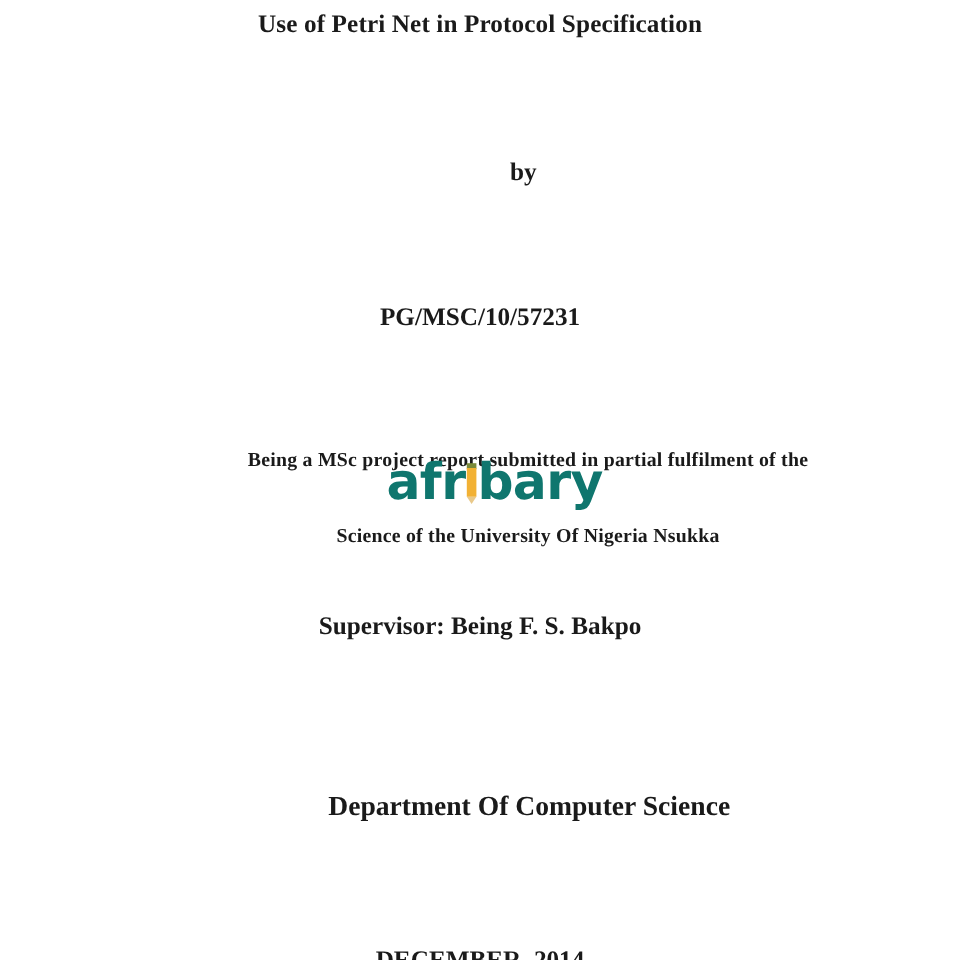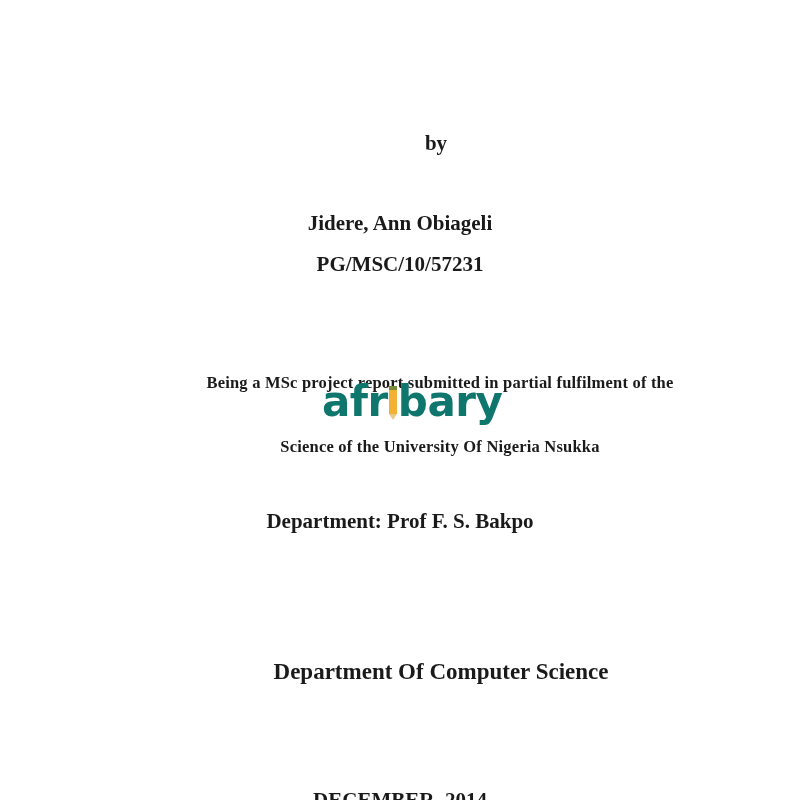--- a/index.html
+++ b/index.html
@@ -81,28 +81,28 @@
       width: 0; height: 0;
       border-left: 4px solid transparent;
       border-right: 4px solid transparent;
       border-top: 6px solid #e9c98a;
     }
   </style>
 </head>
 <body>
 
 <div class="page">
+  <div class="line title">Use of Petri Net in Protocol Specification</div>
   <div class="line by">by</div>
-  <div class="line author">Jidere, Ann Obiageli</div>
   <div class="line regno">PG/MSC/10/57231</div>
 
   <div class="line desc desc1">Being a MSc project report submitted in partial fulfilment of the</div>
   <div class="line desc desc3">Science of the University Of Nigeria Nsukka</div>
 
-  <div class="line supervisor">Department: Prof F. S. Bakpo</div>
+  <div class="line supervisor">Supervisor: Being F. S. Bakpo</div>
 
   <div class="line dept">Department Of Computer Science</div>
   <div class="line date">DECEMBER, 2014</div>
 
   <div class="watermark">
     <span>afr</span><span class="pencil"><span class="eraser"></span><span class="body"></span><span class="tip"></span></span><span>bary</span>
   </div>
 </div>
 
 </body></html>

